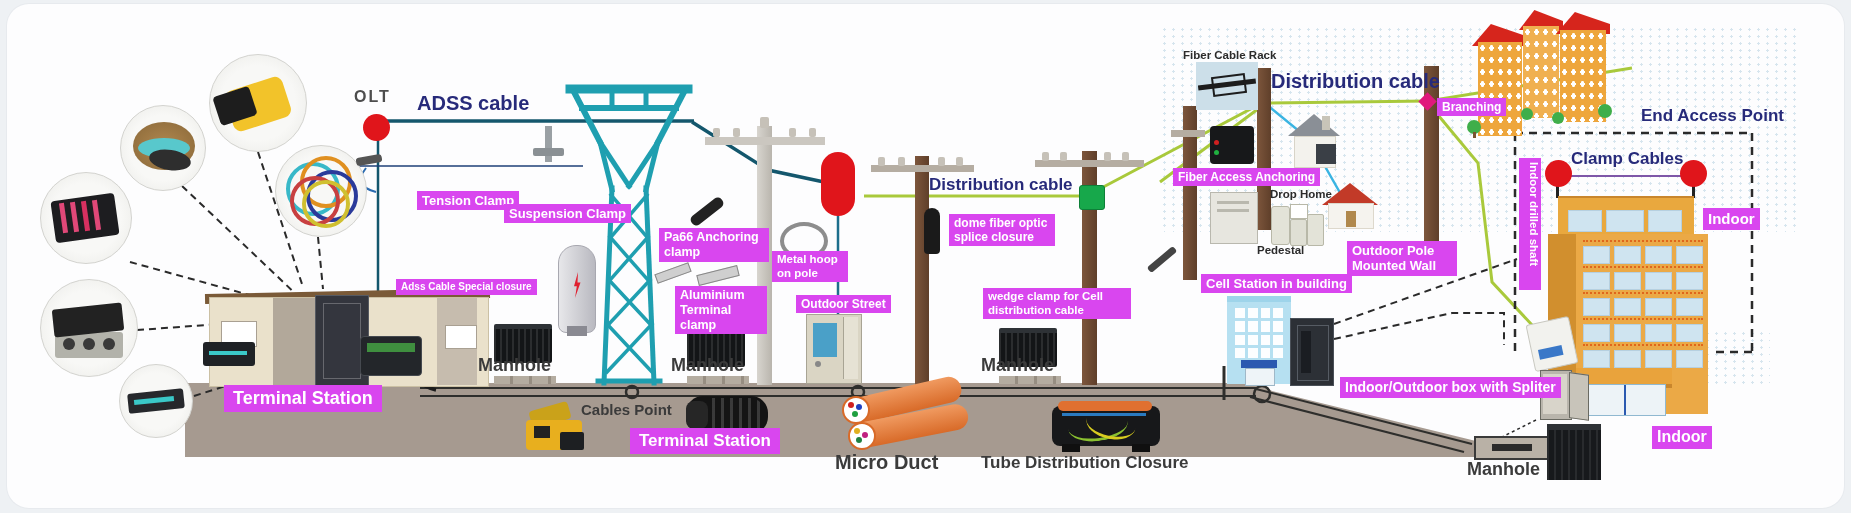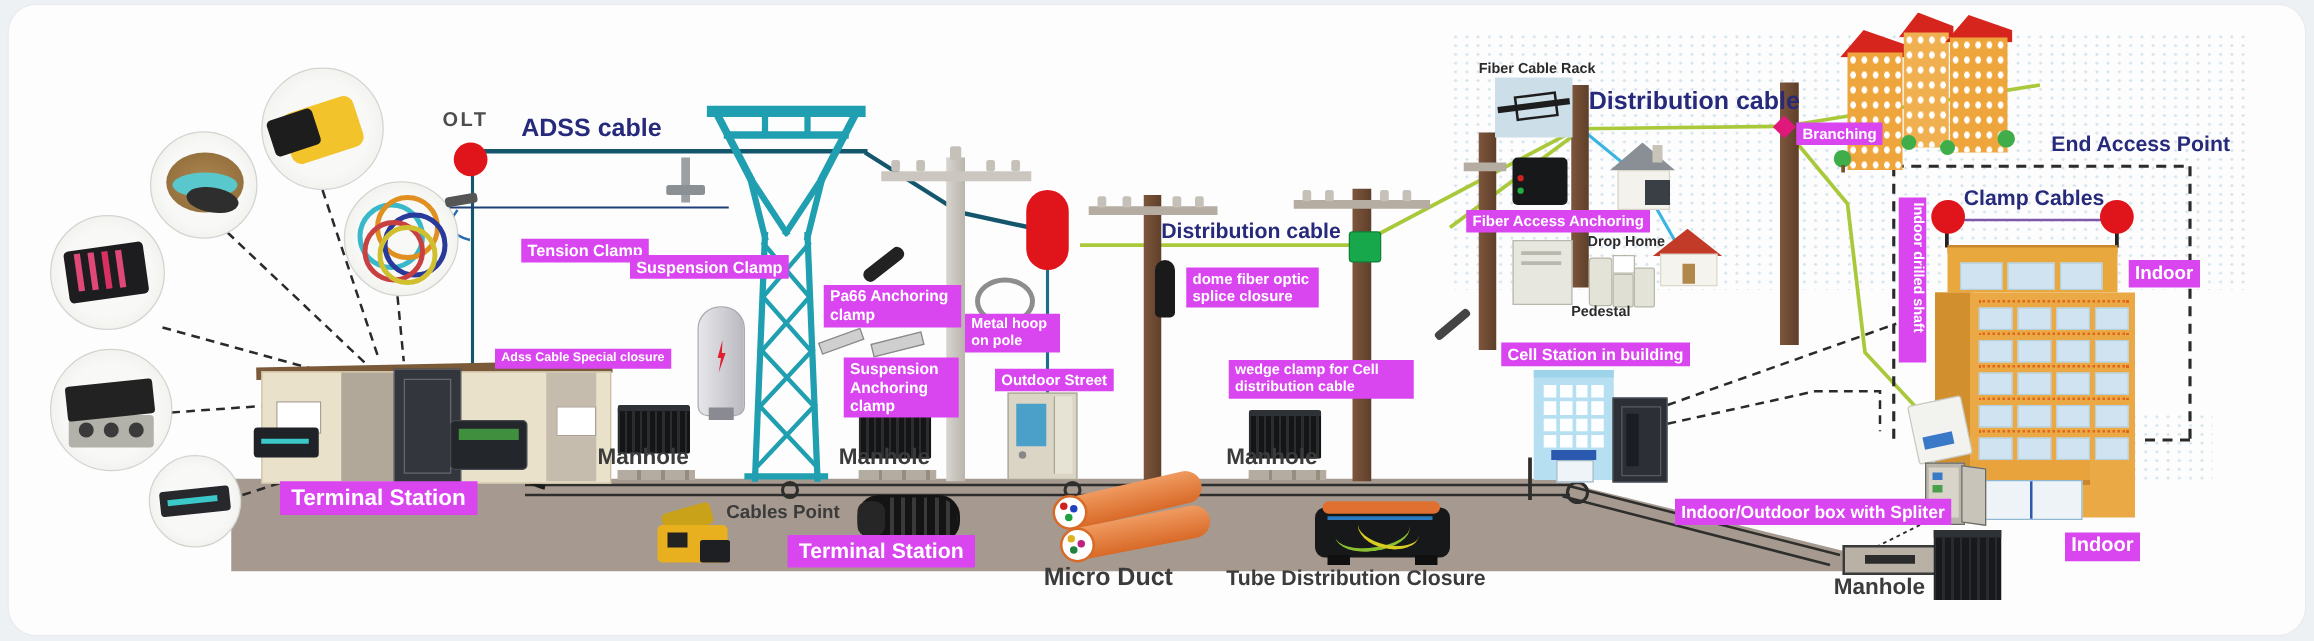--- a/index.html
+++ b/index.html
@@ -402,35 +402,36 @@
     <div class="abs" style="left:84px;top:48px;width:18px;height:8px;background:#101010;"></div>
   </div>
 
   <div class="lbl dk" style="left:354px;top:88px;font-size:16px;font-weight:600;letter-spacing:2px;color:#4d4d4d;">OLT</div>
   <div class="lbl navy" style="left:417px;top:92px;font-size:20px;">ADSS cable</div>
 
   <div class="lbl glabel" style="left:417px;top:191px;font-size:13px;">Tension Clamp</div>
   <div class="lbl glabel" style="left:504px;top:184px;font-size:13px;margin-top:20px;">Suspension Clamp</div>
   <div class="lbl glabel" style="left:396px;top:279px;font-size:10px;">Adss Cable Special closure</div>
   <div class="lbl glabel gwrap" style="left:659px;top:228px;width:100px;">Pa66 Anchoring clamp</div>
-  <div class="lbl glabel gwrap" style="left:675px;top:286px;width:82px;">Suspension Anchoring clamp</div>
+  <div class="lbl glabel gwrap" style="left:675px;top:286px;width:82px;">Aluminium Terminal clamp</div>
   <div class="lbl glabel gwrap" style="left:772px;top:251px;width:66px;font-size:11.5px;">Metal hoop on pole</div>
   <div class="lbl glabel" style="left:796px;top:295px;font-size:12px;">Outdoor Street</div>
   <div class="lbl glabel gwrap" style="left:949px;top:214px;width:96px;font-size:12px;">dome fiber optic splice closure</div>
   <div class="lbl glabel gwrap" style="left:983px;top:288px;width:138px;font-size:11.5px;">wedge clamp for Cell distribution cable</div>
 
   <div class="lbl navy" style="left:929px;top:175px;font-size:17px;">Distribution cable</div>
   <div class="lbl navy" style="left:1271px;top:70px;font-size:20px;">Distribution cable</div>
   <div class="lbl cap" style="left:1183px;top:49px;font-weight:600;">Fiber Cable Rack</div>
   <div class="lbl glabel" style="left:1437px;top:98px;font-size:12px;">Branching</div>
   <div class="lbl glabel" style="left:1173px;top:168px;font-size:12px;">Fiber Access Anchoring</div>
   <div class="lbl cap" style="left:1270px;top:188px;">Drop Home</div>
   <div class="lbl cap" style="left:1257px;top:244px;">Pedestal</div>
+  <div class="lbl glabel gwrap" style="left:1347px;top:241px;width:100px;font-size:13px;">Outdoor Pole Mounted Wall</div>
   <div class="lbl glabel" style="left:1201px;top:274px;font-size:13px;">Cell Station in building</div>
-  <div class="lbl glabel" style="left:1340px;top:399px;font-size:14px;">Indoor/Outdoor box with Spliter</div>
+  <div class="lbl glabel" style="left:1340px;top:377px;font-size:14px;">Indoor/Outdoor box with Spliter</div>
 
   <div class="lbl navy" style="left:1641px;top:106px;font-size:17px;">End Access Point</div>
   <div class="lbl navy" style="left:1571px;top:149px;font-size:17px;">Clamp Cables</div>
   <div class="lbl glabel" style="left:1519px;top:158px;width:20px;height:124px;writing-mode:vertical-rl;font-size:11.5px;padding:4px 1px;white-space:normal;">Indoor drilled shaft</div>
   <div class="lbl glabel" style="left:1703px;top:208px;font-size:15px;">Indoor</div>
   <div class="lbl glabel" style="left:1652px;top:426px;font-size:16px;">Indoor</div>
 
   <div class="lbl glabel" style="left:224px;top:385px;font-size:18px;padding:3px 9px;">Terminal Station</div>
   <div class="lbl glabel" style="left:630px;top:428px;font-size:17px;padding:3px 9px;">Terminal Station</div>
 

